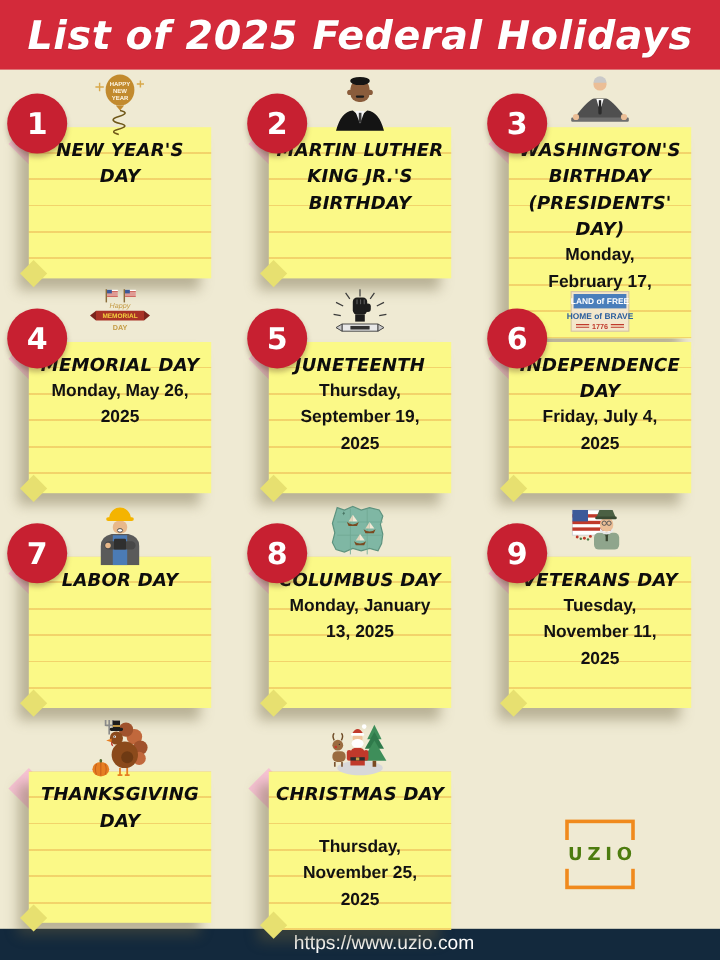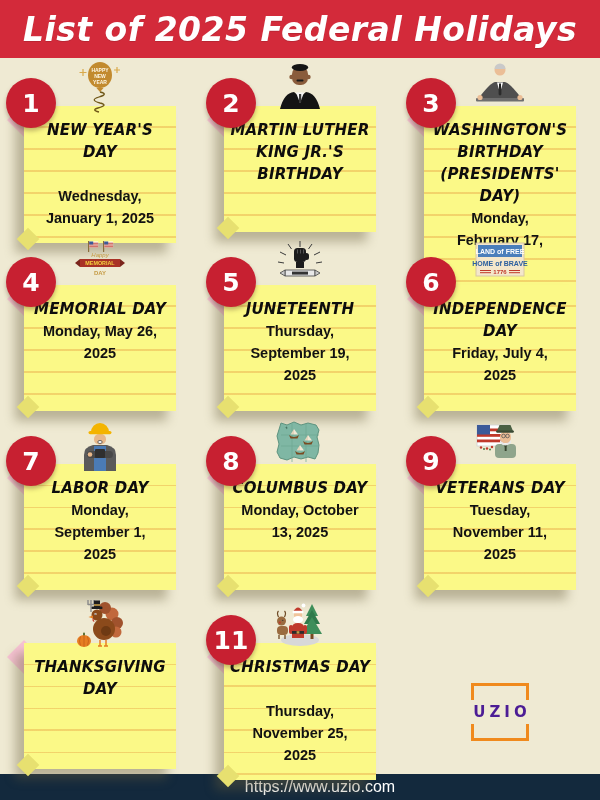--- a/index.html
+++ b/index.html
@@ -48,21 +48,21 @@
   .icon {
     position:absolute; top:-45px; left:50%; transform:translateX(-50%);
     z-index:2; line-height:0;
   }
   .note {
     position:relative; z-index:1;
     width:152px; min-height:126px;
     background:#FBF987;
     background-image:repeating-linear-gradient(to bottom,
       transparent 0 20.5px, rgba(228,150,60,0.38) 20.5px 22px);
-    padding:13px 5px 14px;
+    padding:8px 5px 14px;
     box-shadow:-9px 10px 10px rgba(105,95,60,0.40);
   }
   .note::after {
     content:""; position:absolute; left:-4px; bottom:-4px;
     width:16px; height:16px; background:#E7E070;
     transform:rotate(45deg); z-index:-1;
   }
   .title {
     font:italic 800 15px/22px "DejaVu Sans", sans-serif;
     color:#0d0d0d; text-align:center; letter-spacing:0.2px;
@@ -77,21 +77,21 @@
 
   
   .logo-cell { align-items:flex-start; }
   .uzio-logo {
     margin-top:88px; width:58px; height:58px;
     border:3px solid #F08A1D; position:relative;
   }
   .uzio-logo span {
     position:absolute; left:50%; top:50%; transform:translate(-50%,-50%);
     background:#EFEAD3; padding:3px 1px 3px 5px;
-    color:#4c1d95; white-space:nowrap;
+    color:#4d7c0f; white-space:nowrap;
     font:700 15px "DejaVu Sans", sans-serif; letter-spacing:4px;text-align:right;
   }
 
   
   .footer {
     flex:0 0 26px; height:26px; background:#13293D;
     display:flex; align-items:center; justify-content:center;
   }
   .footer a {
     color:#ffffff; text-decoration:none;
@@ -125,21 +125,20 @@
             <text x="27" y="16.5" font-size="5" font-weight="bold" fill="#FDF6E3" text-anchor="middle">NEW</text>
             <text x="27" y="22.5" font-size="5" font-weight="bold" fill="#FDF6E3" text-anchor="middle">YEAR</text>
             <path d="M27 31 q9 2 -1 5 q-10 3 1 6 q9 2 -2 5 q-7 2 1 4" fill="none" stroke="#6F5718" stroke-width="1.3"></path>
           </svg>
         </div>
         <div class="badge">
             <span>1</span>
           </div>
         <div class="note">
           <div class="title">NEW YEAR'S DAY</div>
-          <div class="date" style="margin-top:22px">Wednesday, January 1, 2025</div>
         </div>
       </div>
     </div>
 
     <div class="cell">
       <div class="note-wrap">
         <div class="pink-corner"></div>
         <div class="icon">
           <svg width="56" height="50" viewBox="0 0 56 50">
             <path d="M8 48 q4-16 14-17 l6 5 6-5 q10 1 14 17 z" fill="#141414"></path>
@@ -295,21 +294,20 @@
             <ellipse cx="25" cy="23" rx="2.2" ry="1.5" fill="#ffffff" stroke="#333" stroke-width="0.7"></ellipse>
             <path d="M16 13 a9 9 0 0 1 18 0 z" fill="#F4B400"></path>
             <rect x="13.5" y="12" width="23" height="3.2" rx="1.6" fill="#F4B400"></rect>
           </svg>
         </div>
         <div class="badge">
             <span>7</span>
           </div>
         <div class="note">
           <div class="title">LABOR DAY</div>
-          <div class="date">Monday, September 1, 2025</div>
         </div>
       </div>
     </div>
 
     <div class="cell">
       <div class="note-wrap">
         <div class="pink-corner"></div>
         <div class="icon">
           <svg width="52" height="48" viewBox="0 0 52 48">
             <path d="M7 4 l6 2 7-3 7 3 7-2 8 2 3 5 -2 7 2 8 -1 8 -3 6 -7-2 -7 2 -7-2 -7 3 -7-2 -3-6 2-8 -2-8 z" fill="#7FB7A4" stroke="#5E937F" stroke-width="1"></path>
@@ -330,21 +328,21 @@
                 <polygon points="26,26 22.5,31.5 26,31.5" fill="#E3D5BC"></polygon>
               <path d="M21 32 q5 4 10 0 l-1.5 3.4 h-7 z" fill="#7A4A21"></path>
             </g>
           </svg>
         </div>
         <div class="badge">
             <span>8</span>
           </div>
         <div class="note">
           <div class="title">COLUMBUS DAY</div>
-          <div class="date">Monday, October 13, 2025</div>
+          <div class="date">Monday, January 13, 2025</div>
         </div>
       </div>
     </div>
 
     <div class="cell">
       <div class="note-wrap">
         <div class="pink-corner"></div>
         <div class="icon">
           <svg width="58" height="44" viewBox="0 0 58 44">
             <rect x="6" y="6" width="32" height="21" fill="#ffffff" stroke="#d0d0d0" stroke-width="0.8"></rect>
@@ -438,23 +436,20 @@
             <path d="M20 40 v-10 q0-5 6-5 q6 0 6 5 v10 z" fill="#C0392B"></path>
             <rect x="20" y="33" width="12" height="2.8" fill="#2b2b2b"></rect>
             <rect x="24.6" y="33.2" width="2.8" height="2.4" fill="#C59B45"></rect>
             <circle cx="26" cy="17" r="4.2" fill="#F0C49B"></circle>
             <ellipse cx="26" cy="21.5" rx="5" ry="3.6" fill="#ffffff"></ellipse>
             <path d="M21 14 q5-9 10 0 z" fill="#C0392B"></path>
             <rect x="20.5" y="12.8" width="11" height="2.4" rx="1.2" fill="#ffffff"></rect>
             <circle cx="31.5" cy="7.5" r="1.9" fill="#ffffff"></circle>
           </svg>
         </div>
-        <div class="badge">
-            <span>11</span>
-          </div>
         <div class="note">
           <div class="title">CHRISTMAS DAY</div>
           <div class="date" style="margin-top:22px">Thursday, November 25, 2025</div>
         </div>
       </div>
     </div>
 
     <div class="cell logo-cell">
       <div class="uzio-logo">
         <span>UZIO</span>

